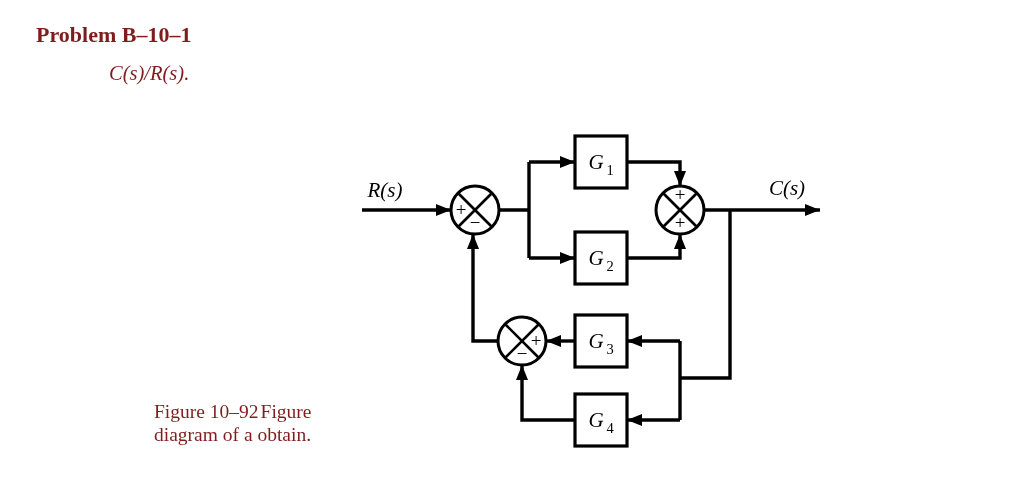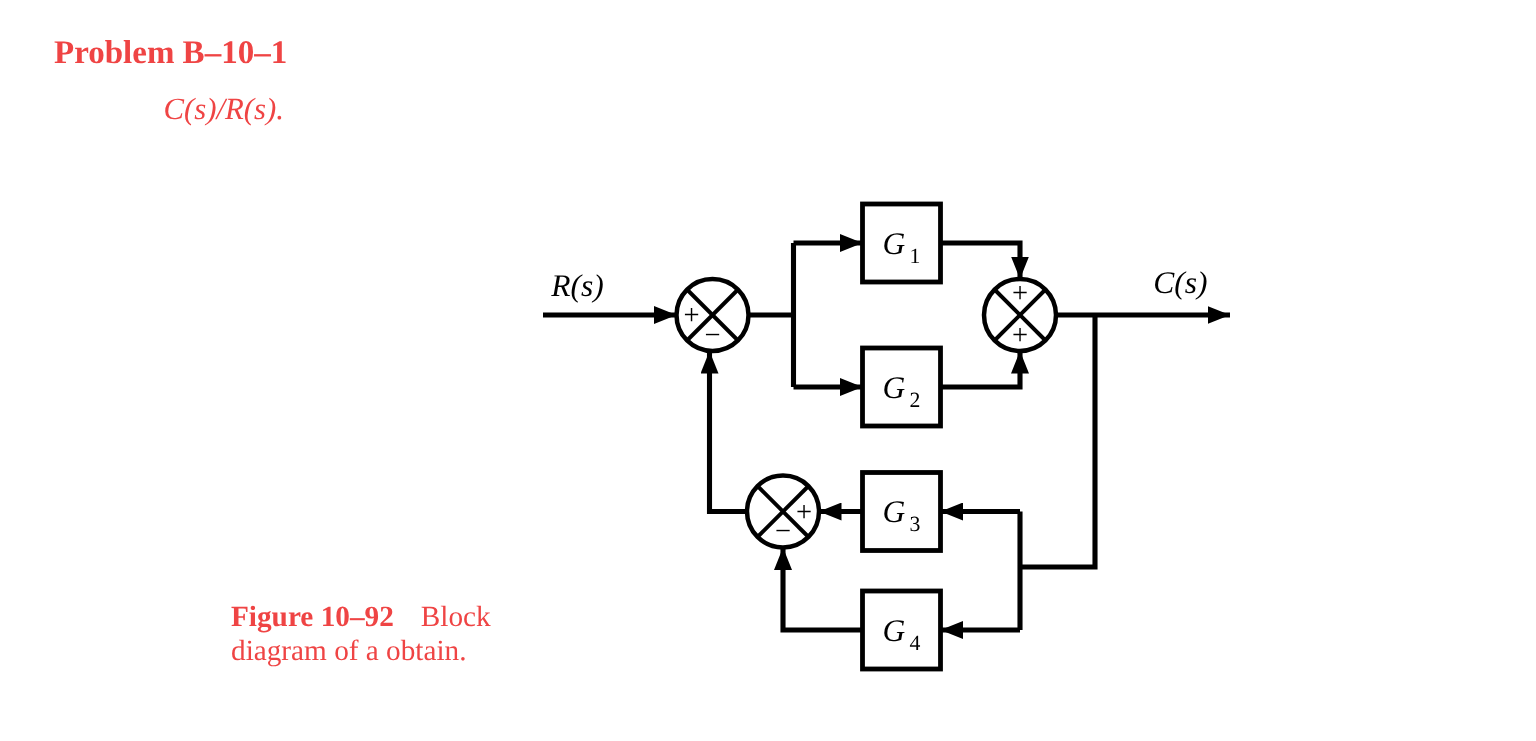--- a/index.html
+++ b/index.html
@@ -1,21 +1,21 @@
 <!DOCTYPE html>
 <html><head>
 <meta charset="utf-8">
 <style>
   html, body { margin: 0; padding: 0; background: #ffffff; }
   .page {
     position: relative;
     width: 1024px;
     height: 494px;
     background: #ffffff;
-    color: #ef4444;
+    color: #7f1d1d;
     font-family: "Liberation Serif", "DejaVu Serif", serif;
     overflow: hidden;
   }
   .title {
     position: absolute;
     left: 36px;
     top: 22px;
     font-size: 22px;
     font-weight: bold;
   }
@@ -33,21 +33,21 @@
     word-spacing: 2px;
   }
   .math { font-style: italic; margin-left: 12px; }
   .caption {
     position: absolute;
     left: 154px;
     top: 401px;
     font-size: 19.5px;
     line-height: 22.5px;
   }
-  .caption .lbl { font-weight: bold; margin-right: 18px; }
+  .caption .lbl { font-weight: normal; margin-right: 2px; }
   .diagram-svg { position: absolute; left: 0; top: 0; }
   .wire { stroke: #000; stroke-width: 3.4; fill: none; }
   .node { stroke: #000; stroke-width: 3; fill: #fff; }
   .cross { stroke: #000; stroke-width: 2.6; }
   .blockrect { stroke: #000; stroke-width: 3.2; fill: #fff; }
   text { font-family: "Liberation Serif", "DejaVu Serif", serif; fill: #000; }
   .sig { font-size: 21px; font-style: italic; }
   .gletter { font-size: 21px; font-style: italic; }
   .gsub { font-size: 14.5px; }
   .sign { font-size: 19px; }
@@ -57,21 +57,21 @@
 
 <div class="page">
 
   <div class="title">Problem B–10–1</div>
 
   <div class="stmt">
     <div class="l2"><span class="math">C(s)/R(s).</span></div>
   </div>
 
   <div class="caption">
-    <div><span class="lbl">Figure 10–92</span><span>Block</span></div>
+    <div><span class="lbl">Figure 10–92</span><span>Figure</span></div>
     <div>diagram of a obtain.</div>
   </div>
 
   <svg class="diagram-svg" width="1024" height="494" viewBox="0 0 1024 494">
     <defs>
       <marker id="arr" markerUnits="userSpaceOnUse" markerWidth="16" markerHeight="12" viewBox="0 0 16 12" refX="15" refY="6" orient="auto">
         <path d="M0,0 L15,6 L0,12 Z" fill="#000"></path>
       </marker>
     </defs>
 

